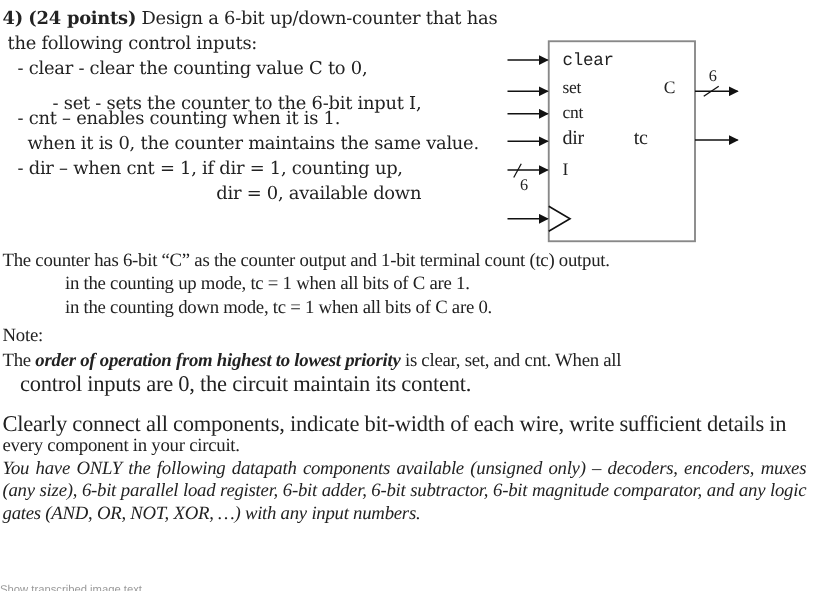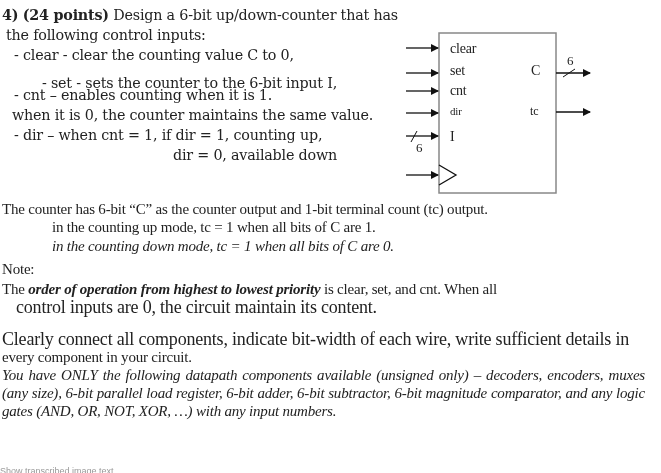--- a/index.html
+++ b/index.html
@@ -17,21 +17,21 @@
 <body>
 
 <div class="line" style="left:2px;top:6px;">
   <span class="b">4)</span>
   <span class="b">(24 points)</span><span> Design a 6-bit up/down-counter that has</span>
 </div>
 <div class="line" style="left:6px;top:26px;">the following control inputs:</div>
 <div class="line" style="left:14px;top:46px;">- clear - clear the counting value C to 0,</div>
 <div class="line" style="left:14px;top:74px;margin-left:28px;">- set - sets the counter to the 6-bit input I,</div>
 <div class="line" style="left:14px;top:86px;">- cnt – enables counting when it is 1.</div>
-<div class="line" style="left:12px;top:106px;">when it is 0, the counter maintains the same value.</div>
+<div class="line" style="left:22px;top:106px;">when it is 0, the counter maintains the same value.</div>
 <div class="line" style="left:14px;top:126px;">- dir – when cnt = 1, if dir = 1, counting up,</div>
 <div class="line" style="left:173px;top:146px;">dir = 0, available down</div>
 
 <svg class="diag" viewBox="0 0 661 473">
   <defs>
     <marker id="ah" markerWidth="8" markerHeight="8" refX="7" refY="4" orient="auto" markerUnits="userSpaceOnUse">
       <path d="M0,0 L8,4 L0,8 z" fill="#111"></path>
     </marker>
   </defs>
   <rect x="439" y="33" width="117" height="160" fill="#fff" stroke="#888" stroke-width="1.5"></rect>
@@ -43,34 +43,34 @@
   <line x1="406" y1="136" x2="438" y2="136" stroke="#111" stroke-width="1.3" marker-end="url(#ah)"></line>
   <line x1="411" y1="142" x2="417" y2="131" stroke="#111" stroke-width="1"></line>
   <line x1="406" y1="175" x2="438" y2="175" stroke="#111" stroke-width="1.3" marker-end="url(#ah)"></line>
   <path d="M439,165 L456,175 L439,185" fill="none" stroke="#111" stroke-width="1.3"></path>
 
   <line x1="556" y1="73" x2="590" y2="73" stroke="#111" stroke-width="1.3" marker-end="url(#ah)"></line>
   <line x1="563" y1="77" x2="575" y2="69" stroke="#111" stroke-width="1"></line>
   <line x1="556" y1="112" x2="590" y2="112" stroke="#111" stroke-width="1.3" marker-end="url(#ah)"></line>
 </svg>
 
-<div class="line" style="left:450px;top:40px;font-family:Liberation Serif, serif;font-size:14px;">clear</div>
+<div class="line" style="left:450px;top:40px;font-family:Liberation Mono, monospace;font-size:14px;">clear</div>
 <div class="line" style="left:450px;top:62px;font-family:'Liberation Serif',serif;font-size:14px;">set</div>
 <div class="line" style="left:450px;top:82px;font-family:'Liberation Serif',serif;font-size:14px;">cnt</div>
-<div class="line" style="left:450px;top:102px;font-family:'Liberation Serif',serif;font-size:11px;">dir</div>
+<div class="line" style="left:450px;top:102px;font-family:'Liberation Serif',serif;font-size:16px;">dir</div>
 <div class="line" style="left:450px;top:128px;font-family:'Liberation Serif',serif;font-size:14px;">I</div>
 <div class="line" style="left:531px;top:62px;font-family:'Liberation Serif',serif;font-size:14px;">C</div>
-<div class="line" style="left:530px;top:102px;font-family:'Liberation Serif',serif;font-size:12px;">tc</div>
+<div class="line" style="left:507px;top:102px;font-family:'Liberation Serif',serif;font-size:16px;">tc</div>
 <div class="line" style="left:416px;top:139px;font-family:'Liberation Serif',serif;font-size:13px;">6</div>
 <div class="line" style="left:567px;top:52px;font-family:'Liberation Serif',serif;font-size:13px;">6</div>
 
 <div class="line" style="left:2px;top:200px;font-family:'Liberation Serif',serif;font-size:15px;">The counter has 6-bit “C” as the counter output and 1-bit terminal count (tc) output.</div>
 <div class="line" style="left:2px;top:218px;font-family:'Liberation Serif',serif;font-size:15px;margin-top:42px;">Note:</div>
 <div class="line" style="left:52px;top:218px;font-family:'Liberation Serif',serif;font-size:15px;">in the counting up mode, tc = 1 when all bits of C are 1.</div>
-<div class="line" style="left:52px;top:237px;font-family:'Liberation Serif',serif;font-size:15px;font-style:italic;">in the counting down mode, tc = 1 when all bits of C are 0.</div>
+<div class="line" style="left:52px;top:237px;font-family:'Liberation Serif',serif;font-size:15px;">in the counting down mode, tc = 1 when all bits of C are 0.</div>
 
 <div class="line" style="left:2px;top:280px;font-family:'Liberation Serif',serif;font-size:15px;">
   <span>The </span><span class="bi">order of operation from highest to lowest priority</span><span> is clear, set, and cnt.  When all</span>
 </div>
 <div class="line" style="left:16px;top:298px;font-family:'Liberation Serif',serif;font-size:18px;text-align:center;">control inputs are 0, the circuit maintain its content.</div>
 
 <div class="line" style="left:2px;top:330px;font-family:'Liberation Serif',serif;font-size:18px;">Clearly connect all components, indicate bit-width of each wire, write sufficient details in</div>
 <div class="line" style="left:2px;top:348px;font-family:'Liberation Serif',serif;font-size:15px;">every component in your circuit.</div>
 <div class="just i" style="left:2px;top:366px;width:643px;font-family:'Liberation Serif',serif;font-size:15px;">You have ONLY the following datapath components available (unsigned only) – decoders, encoders, muxes (any size), 6-bit parallel load register, 6-bit adder, 6-bit subtractor, 6-bit magnitude comparator, and any logic gates (AND, OR, NOT, XOR, …) with any input numbers.</div>
 

